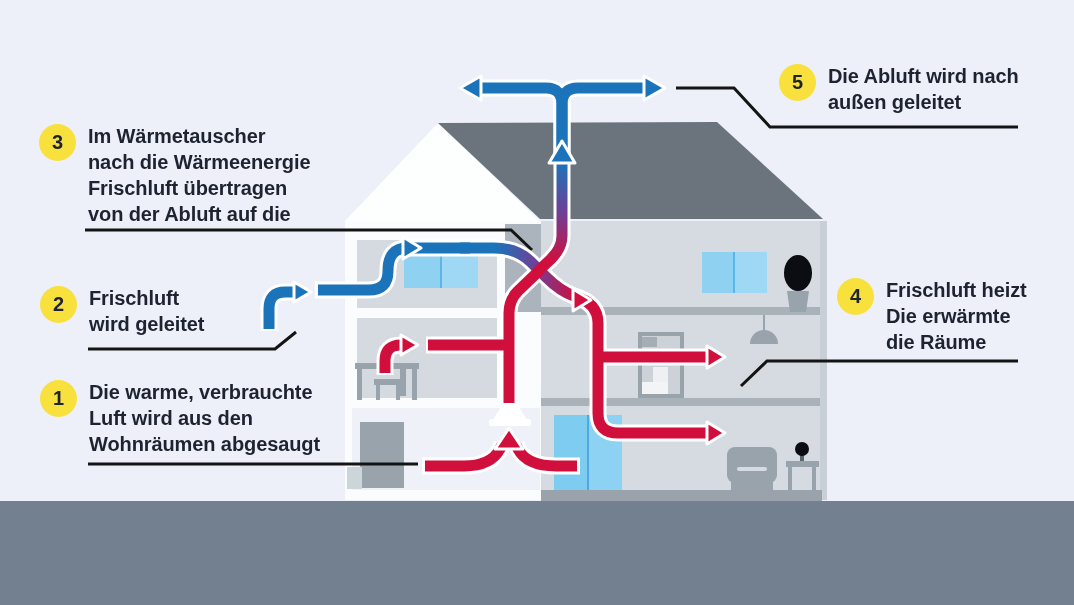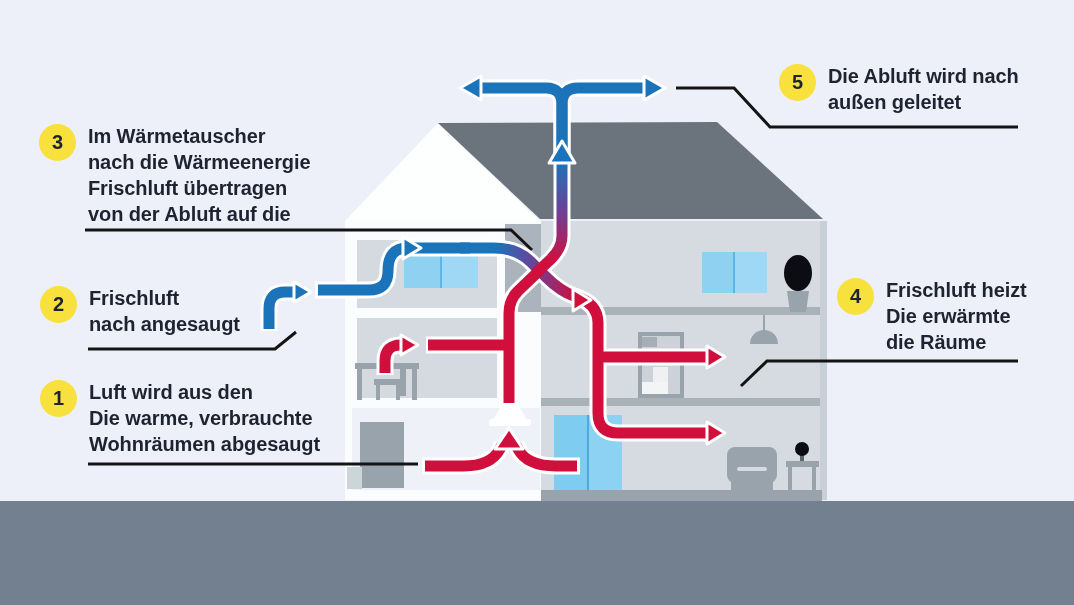--- a/index.html
+++ b/index.html
@@ -178,31 +178,31 @@
 
   <g fill="#ffffff">
     <polygon points="503,403 517,403 527,420 493,420"></polygon>
     <rect x="489" y="419" width="42" height="7" rx="2"></rect>
   </g>
 </svg>
 
 <div class="callout" style="left:40px;top:379px">
   <span class="badge">1</span>
   <div class="callout-text">
+    <div>Die warme, verbrauchte</div>
     <div>Luft wird aus den</div>
-    <div>Die warme, verbrauchte</div>
     <div>Wohnräumen abgesaugt</div>
   </div>
 </div>
 
 <div class="callout" style="left:40px;top:285px">
   <span class="badge">2</span>
   <div class="callout-text">
     <div>Frischluft</div>
-    <div>nach angesaugt</div>
+    <div>wird geleitet</div>
   </div>
 </div>
 
 <div class="callout" style="left:39px;top:123px">
   <span class="badge">3</span>
   <div class="callout-text">
     <div>Im Wärmetauscher</div>
     <div>nach die Wärmeenergie</div>
     <div>Frischluft übertragen</div>
     <div>von der Abluft auf die</div>

